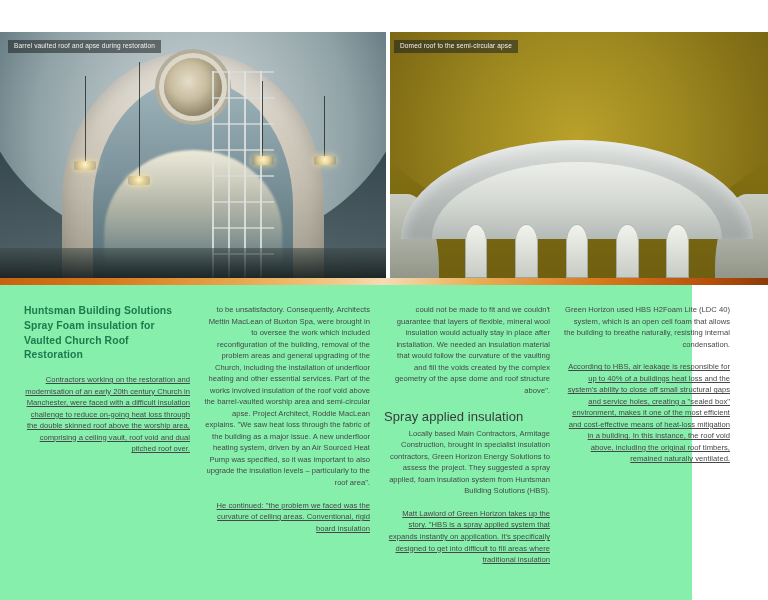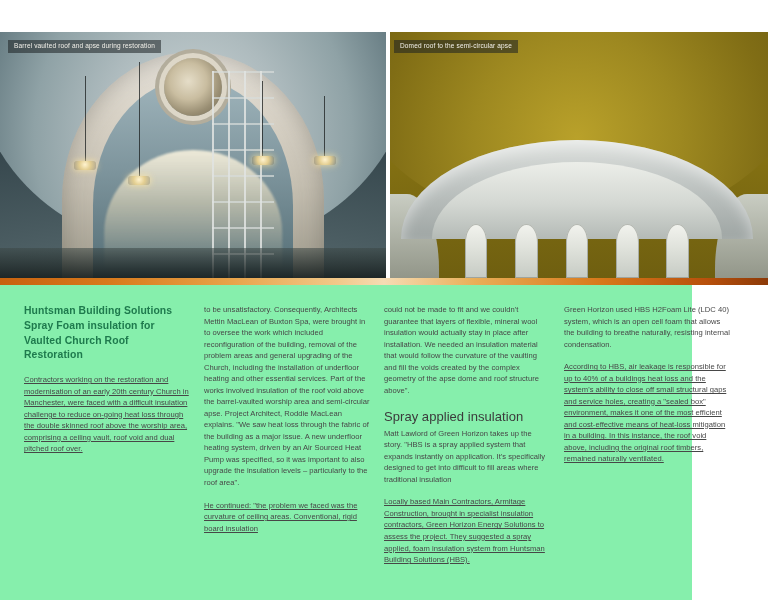--- a/index.html
+++ b/index.html
@@ -271,21 +271,21 @@
     line-height: 1.5;
     margin: 0 0 1px 0;
     letter-spacing: .05px;
   }
   p.body {
     color: #474747;
     font-size: 7.6px;
     line-height: 1.52;
     margin: 0 0 11px 0;
     letter-spacing: .02px;
-    text-align: left;
+    text-align: right;
   }
   p.body:last-child { margin-bottom: 0; text-decoration: underline; }
 </style>
 </head>
 <body>
 
 <div class="page">
 
   <div class="photo-band">
 
@@ -335,22 +335,22 @@
     </div>
 
     <div class="col">
       <p class="body">to be unsatisfactory. Consequently, Architects Mettin MacLean of Buxton Spa, were brought in to oversee the work which included reconfiguration of the building, removal of the problem areas and general upgrading of the Church, including the installation of underfloor heating and other essential services. Part of the works involved insulation of the roof void above the barrel-vaulted worship area and semi-circular apse. Project Architect, Roddie MacLean explains. "We saw heat loss through the fabric of the building as a major issue. A new underfloor heating system, driven by an Air Sourced Heat Pump was specified, so it was important to also upgrade the insulation levels – particularly to the roof area".</p>
       <p class="body">He continued: "the problem we faced was the curvature of ceiling areas. Conventional, rigid board insulation</p>
     </div>
 
     <div class="col">
       <p class="body">could not be made to fit and we couldn't guarantee that layers of flexible, mineral wool insulation would actually stay in place after installation. We needed an insulation material that would follow the curvature of the vaulting and fill the voids created by the complex geometry of the apse dome and roof structure above".</p>
       <p class="subhead">Spray applied insulation</p>
+      <p class="body">Locally based Main Contractors, Armitage Construction, brought in specialist insulation contractors, Green Horizon Energy Solutions to assess the project. They suggested a spray applied, foam insulation system from Huntsman Building Solutions (HBS).</p>
       <p class="body">Matt Lawlord of Green Horizon takes up the story. "HBS is a spray applied system that expands instantly on application. It's specifically designed to get into difficult to fill areas where traditional insulation</p>
-      <p class="body">Locally based Main Contractors, Armitage Construction, brought in specialist insulation contractors, Green Horizon Energy Solutions to assess the project. They suggested a spray applied, foam insulation system from Huntsman Building Solutions (HBS).</p>
     </div>
 
     <div class="col">
       <p class="body">Green Horizon used HBS H2Foam Lite (LDC 40) system, which is an open cell foam that allows the building to breathe naturally, resisting internal condensation.</p>
       <p class="body">According to HBS, air leakage is responsible for up to 40% of a buildings heat loss and the system's ability to close off small structural gaps and service holes, creating a "sealed box" environment, makes it one of the most efficient and cost-effective means of heat-loss mitigation in a building. In this instance, the roof void above, including the original roof timbers, remained naturally ventilated.</p>
     </div>
 
   </div>
 </div>
 

